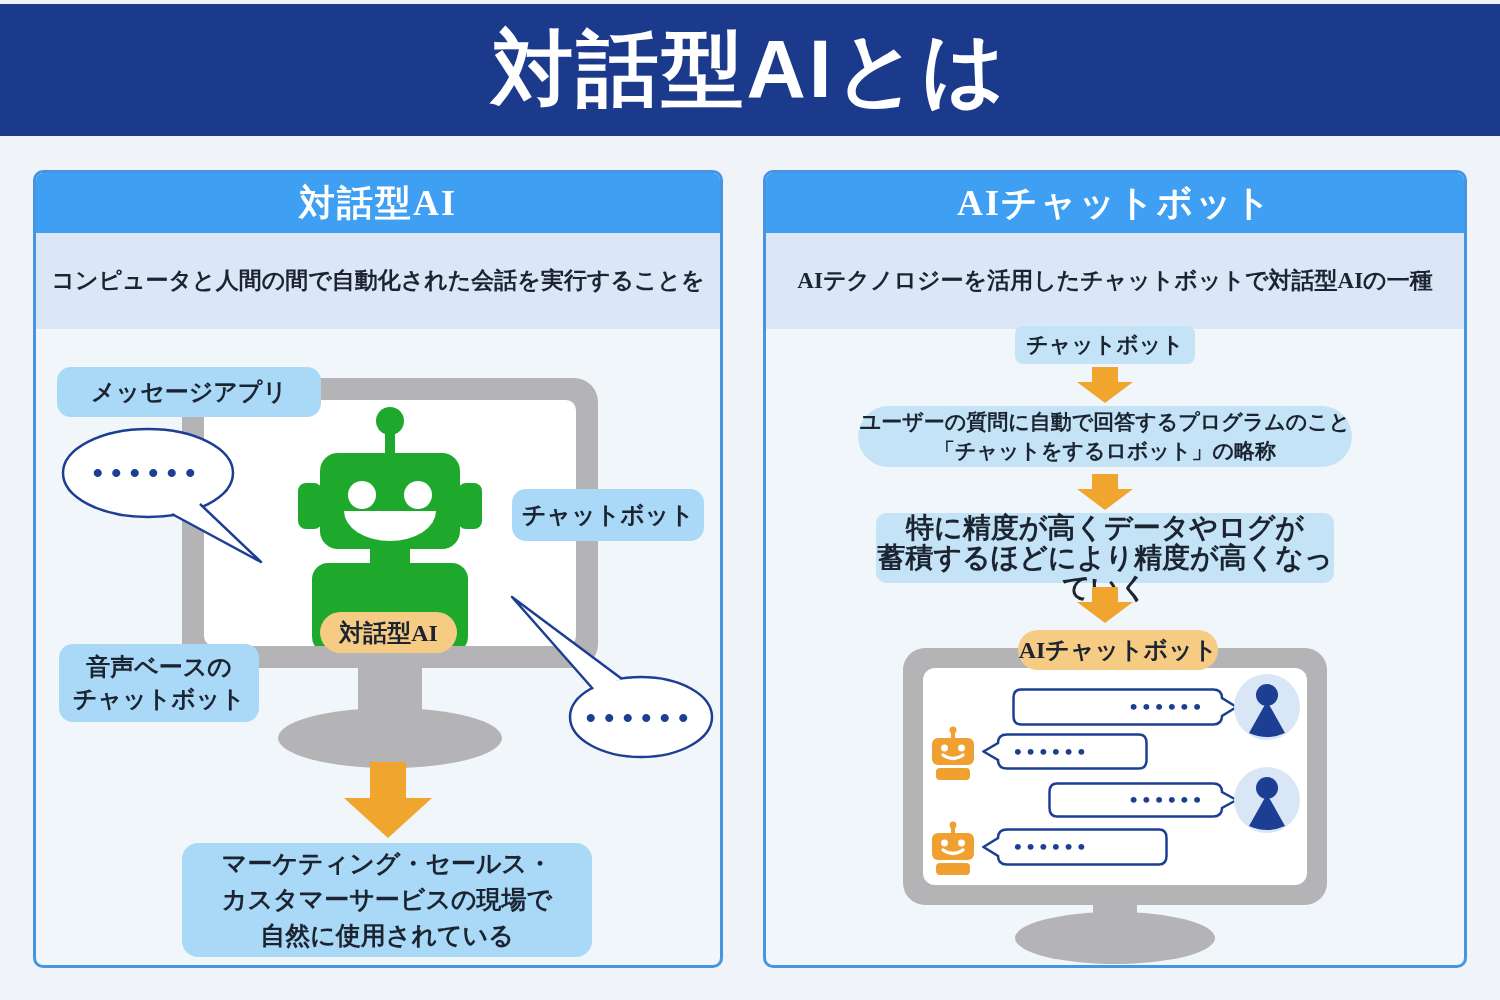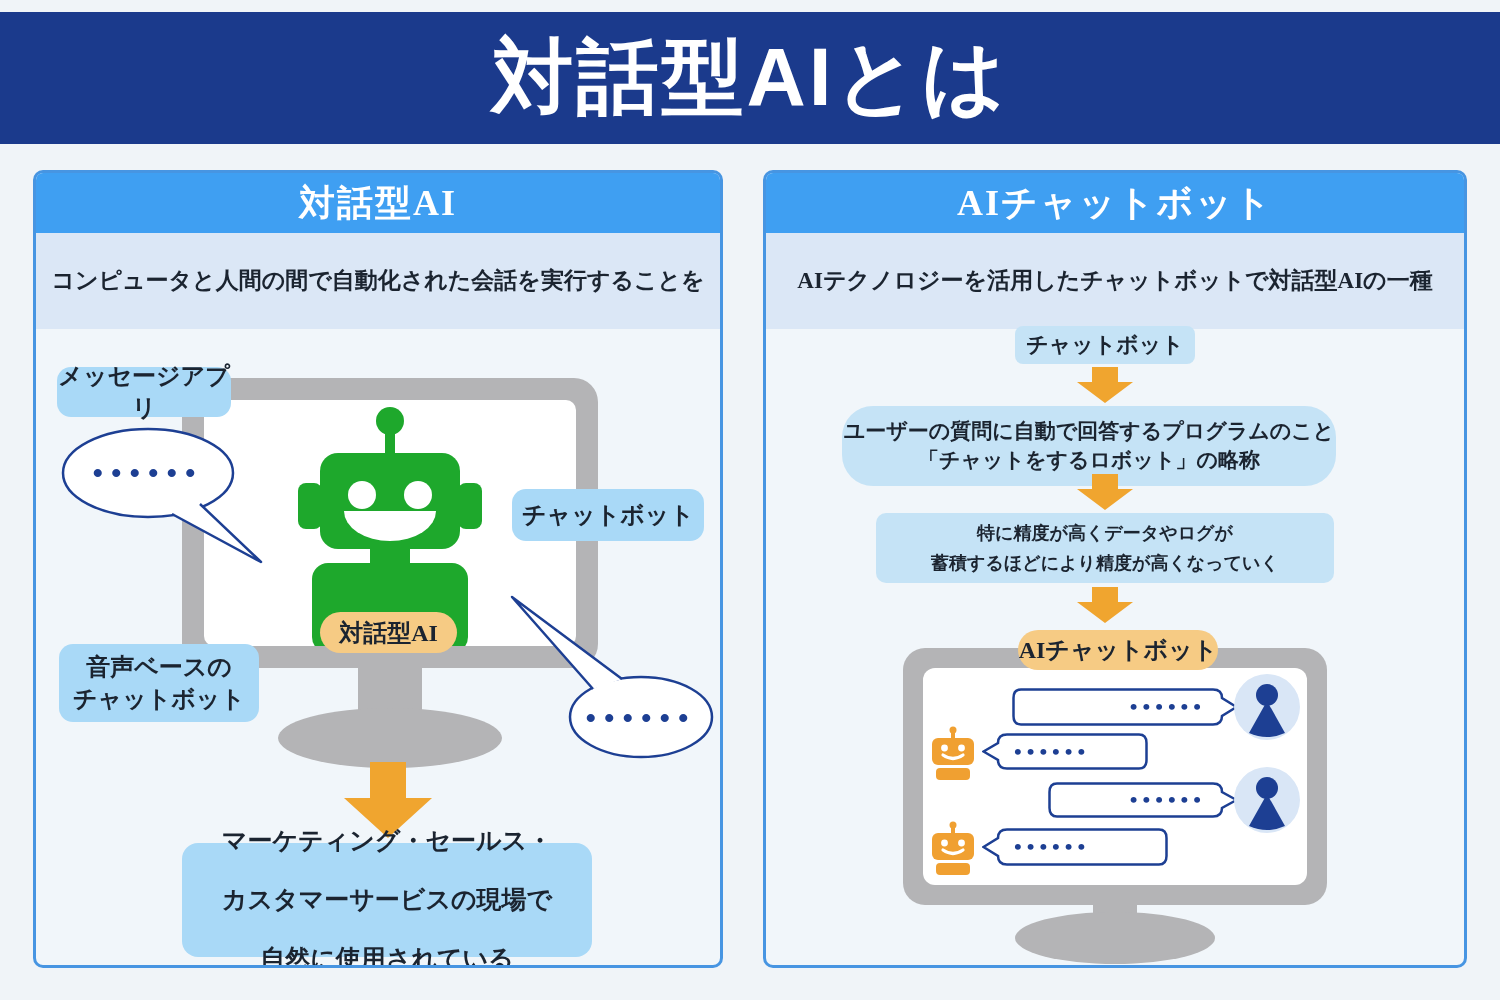--- a/index.html
+++ b/index.html
@@ -4,21 +4,21 @@
 <style>
   html,body{margin:0;padding:0;}
   body{
     width:1500px;height:1000px;position:relative;overflow:hidden;
     background:var(--page_bg,#f0f4f8);
     font-family:"Liberation Sans","DejaVu Sans",sans-serif;
     color:var(--text_dark,#1b2430);
   }
   .abs{position:absolute;}
   .banner{
-    position:absolute;left:0;top:12px;width:1500px;height:132px;
+    position:absolute;left:0;top:4px;width:1500px;height:132px;
     background:var(--banner_navy,#1b3a8c);
     display:flex;align-items:center;justify-content:center;
   }
   .banner-title{color:#fff;font-size:82px;font-weight:800;letter-spacing:3px;}
   .panel{
     position:absolute;top:170px;height:792px;overflow:hidden;
     border:3px solid var(--panel_border,#4795e2);border-radius:10px;
     background:var(--panel_bg,#f1f6fa);
     font-family:Liberation Serif, serif;
   }
@@ -99,21 +99,21 @@
         <circle cx="128" cy="90" r="14" fill="#fff"></circle>
         <path d="M54,106 A46,30 0 0 0 146,106 Z" fill="#fff"></path>
       </svg>
     </div>
   </div>
 
   <div class="pill abs" style="left:284px;top:439px;width:137px;height:41px;z-index:6;">
     <span>対話型AI</span>
   </div>
 
-  <div class="bluebox abs" style="left:21px;top:194px;width:174px;height:50px;font-size:24px;z-index:5;">
+  <div class="bluebox abs" style="left:21px;top:194px;width:264px;height:50px;font-size:24px;z-index:5;">
     <span>メッセージアプリ</span>
   </div>
   <div class="bluebox abs" style="left:476px;top:316px;width:192px;height:52px;font-size:24px;z-index:5;">
     <span>チャットボット</span>
   </div>
   <div class="bluebox abs" style="left:23px;top:471px;width:200px;height:78px;font-size:24px;line-height:32px;z-index:5;">
     <span>音声ベースの</span>
     <span>チャットボット</span>
   </div>
 
@@ -130,21 +130,21 @@
       <ellipse cx="136" cy="127" rx="71" ry="40" fill="#fff" stroke="#1d3f93" stroke-width="2.5"></ellipse>
       <path d="M88,99 L7,7 L117,89" fill="#fff" stroke="#1d3f93" stroke-width="2.5" stroke-linejoin="round"></path>
     </svg>
     <div class="dots dots-lg abs" style="left:66px;top:110px;width:140px;height:36px;">••••••</div>
   </div>
 
   <svg class="abs" style="left:308px;top:589px;" width="88" height="76" viewBox="0 0 88 76">
     <polygon points="26,0 62,0 62,36 88,36 44,76 0,36 26,36" fill="#f0a52f"></polygon>
   </svg>
 
-  <div class="bluebox abs" style="left:146px;top:670px;width:410px;height:114px;font-size:25px;line-height:36px;border-radius:16px;gap:23px;">
+  <div class="bluebox abs" style="left:146px;top:670px;width:410px;height:114px;font-size:25px;line-height:36px;border-radius:16px;">
     <div>マーケティング・セールス・</div>
     <div>カスタマーサービスの現場で</div>
     <div>自然に使用されている</div>
   </div>
 </section>
 
 <section id="right-panel" class="panel">
   <div class="panel-header">
     <span>AIチャットボット</span>
   </div>
@@ -152,29 +152,29 @@
     <div>AIテクノロジーを活用したチャットボットで対話型AIの一種</div>
   </div>
 
   <div class="flowbox abs" style="left:249px;top:153px;width:180px;height:38px;font-size:22px;border-radius:8px;">
     <span>チャットボット</span>
   </div>
   <svg class="abs" style="left:311px;top:194px;" width="56" height="36" viewBox="0 0 56 36">
     <polygon points="15,0 41,0 41,15 56,15 28,36 0,15 15,15" fill="#f0a52f"></polygon>
   </svg>
 
-  <div class="flowbox abs" style="left:76px;top:233px;width:494px;height:80px;font-size:21px;line-height:29px;border-radius:31px;">
+  <div class="flowbox abs" style="left:92px;top:233px;width:494px;height:61px;font-size:21px;line-height:29px;border-radius:31px;">
     <div>ユーザーの質問に自動で回答するプログラムのこと</div>
     <div>「チャットをするロボット」の略称</div>
   </div>
   <svg class="abs" style="left:311px;top:301px;" width="56" height="36" viewBox="0 0 56 36">
     <polygon points="15,0 41,0 41,15 56,15 28,36 0,15 15,15" fill="#f0a52f"></polygon>
   </svg>
 
-  <div class="flowbox abs" style="left:110px;top:340px;width:458px;height:70px;font-size:18px;line-height:30px;">
+  <div class="flowbox abs" style="left:110px;top:340px;width:458px;height:70px;font-size:28px;line-height:30px;justify-content:space-between;">
     <div>特に精度が高くデータやログが</div>
     <div>蓄積するほどにより精度が高くなっていく</div>
   </div>
   <svg class="abs" style="left:311px;top:414px;" width="56" height="36" viewBox="0 0 56 36">
     <polygon points="15,0 41,0 41,15 56,15 28,36 0,15 15,15" fill="#f0a52f"></polygon>
   </svg>
 
   <div class="pill abs" style="left:252px;top:457px;width:200px;height:40px;z-index:6;">
     <span>AIチャットボット</span>
   </div>

